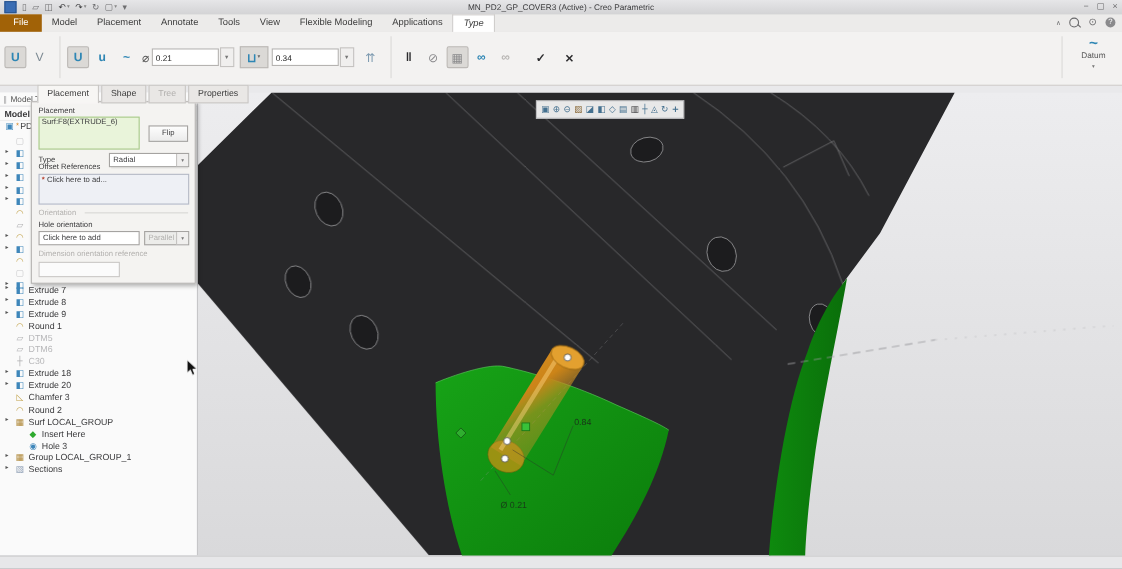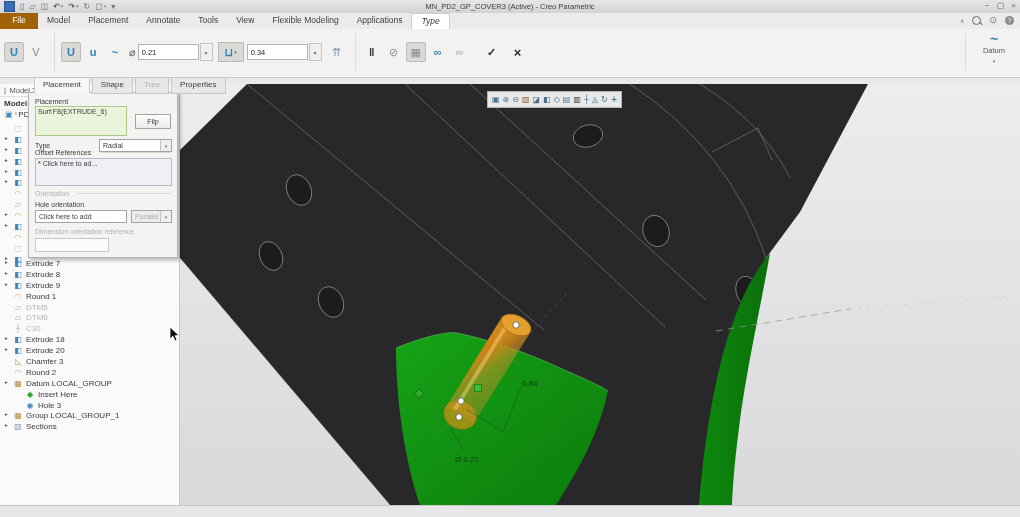--- a/index.html
+++ b/index.html
@@ -398,21 +398,21 @@
           <span class="tlabel" data-name="tree-item-label">Chamfer 3</span>
         </div>
         <div class="trow" data-name="tree-row">
           <span class="arrow" data-name="expand-arrow-icon"></span>
           <span class="ticon" data-name="round-icon"></span>
           <span class="tlabel" data-name="tree-item-label">Round 2</span>
         </div>
         <div class="trow has-arrow" data-name="tree-row">
           <span class="arrow" data-name="expand-arrow-icon"></span>
           <span class="ticon" data-name="group-icon"></span>
-          <span class="tlabel" data-name="tree-item-label">Datum LOCAL_GROUP</span>
+          <span class="tlabel" data-name="tree-item-label">Surf LOCAL_GROUP</span>
         </div>
         <div class="trow lvl1" data-name="tree-row">
           <span class="arrow" data-name="expand-arrow-icon"></span>
           <span class="ticon" data-name="insert-here-icon"></span>
           <span class="tlabel" data-name="tree-item-label">Insert Here</span>
         </div>
         <div class="trow lvl1" data-name="tree-row">
           <span class="arrow" data-name="expand-arrow-icon"></span>
           <span class="ticon" data-name="hole-icon"></span>
           <span class="tlabel" data-name="tree-item-label">Hole 3</span>

